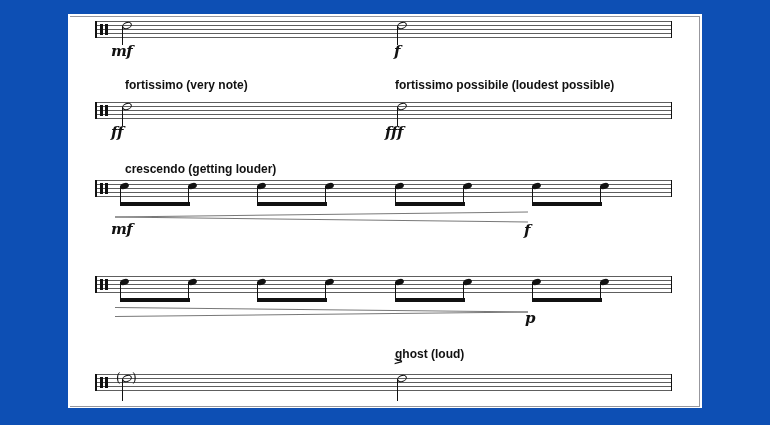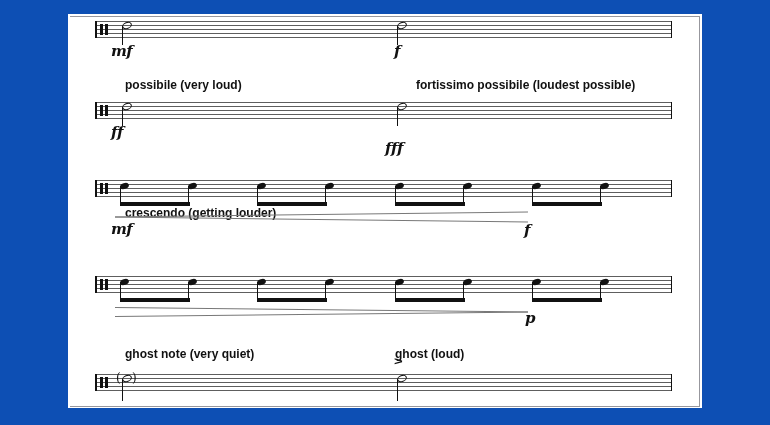--- a/index.html
+++ b/index.html
@@ -127,29 +127,28 @@
         <div class="abs" style="left: 100px; top: 376.5px; width: 3px; height: 11.5px; background: rgb(17, 17, 17);"></div>
         <div class="abs" style="left: 105px; top: 376.5px; width: 3px; height: 11.5px; background: rgb(17, 17, 17);"></div>
         <div class="abs" style="left: 121.5px; top: 374.5px; width: 10px; height: 7px; border: 1.5px solid rgb(17, 17, 17); border-radius: 50%; box-sizing: border-box; transform: rotate(-20deg);"></div>
         <div class="abs" style="left: 121.5px; top: 379px; width: 1.3px; height: 22px; background: rgb(17, 17, 17);"></div>
         <div class="paren" style="left: 116px; top: 371px;">(</div>
         <div class="paren" style="left: 132px; top: 371px;">)</div>
         <div class="abs" style="left: 396.5px; top: 374.5px; width: 10px; height: 7px; border: 1.5px solid rgb(17, 17, 17); border-radius: 50%; box-sizing: border-box; transform: rotate(-20deg);"></div>
         <div class="abs" style="left: 396.5px; top: 379px; width: 1.3px; height: 22px; background: rgb(17, 17, 17);"></div>
         <div class="accent" style="left: 394px; top: 356px;">&gt;</div>
       </div>
-      <div class="label" style="left: 125px; top: 79px;">possibile (very loud)</div>
-      <div class="label" style="left: 416px; top: 79px;">fortissimo possibile (loudest possible)</div>
-      <div class="label" style="left: 125px; top: 163px; margin-top: 44px;">crescendo (getting louder)</div>
-      <div class="label" style="left: 125px; top: 348px;">ghost note (very quiet)</div>
+      <div class="label" style="left: 125px; top: 79px;">fortissimo (very note)</div>
+      <div class="label" style="left: 395px; top: 79px;">fortissimo possibile (loudest possible)</div>
+      <div class="label" style="left: 125px; top: 163px;">crescendo (getting louder)</div>
       <div class="label" style="left: 395px; top: 348px;">ghost (loud)</div>
       <div class="dyn" style="left: 111px; top: 44px;">mf</div>
       <div class="dyn" style="left: 394px; top: 44px;">f</div>
       <div class="dyn" style="left: 111px; top: 125px;">ff</div>
-      <div class="dyn" style="left: 385px; top: 141px;">fff</div>
+      <div class="dyn" style="left: 385px; top: 125px;">fff</div>
       <div class="dyn" style="left: 111px; top: 222px;">mf</div>
       <div class="dyn" style="left: 524px; top: 223px;">f</div>
       <div class="dyn" style="left: 525px; top: 311px;">p</div>
     </div>
   <svg id="overlay" width="770" height="425" viewBox="0 0 770 425">
       <g stroke="#787878" stroke-width="1.1" fill="none">
         <path d="M115,217 L528,212"></path>
         <path d="M115,217 L528,222"></path>
       </g>
       <g stroke="#787878" stroke-width="1.1" fill="none">

